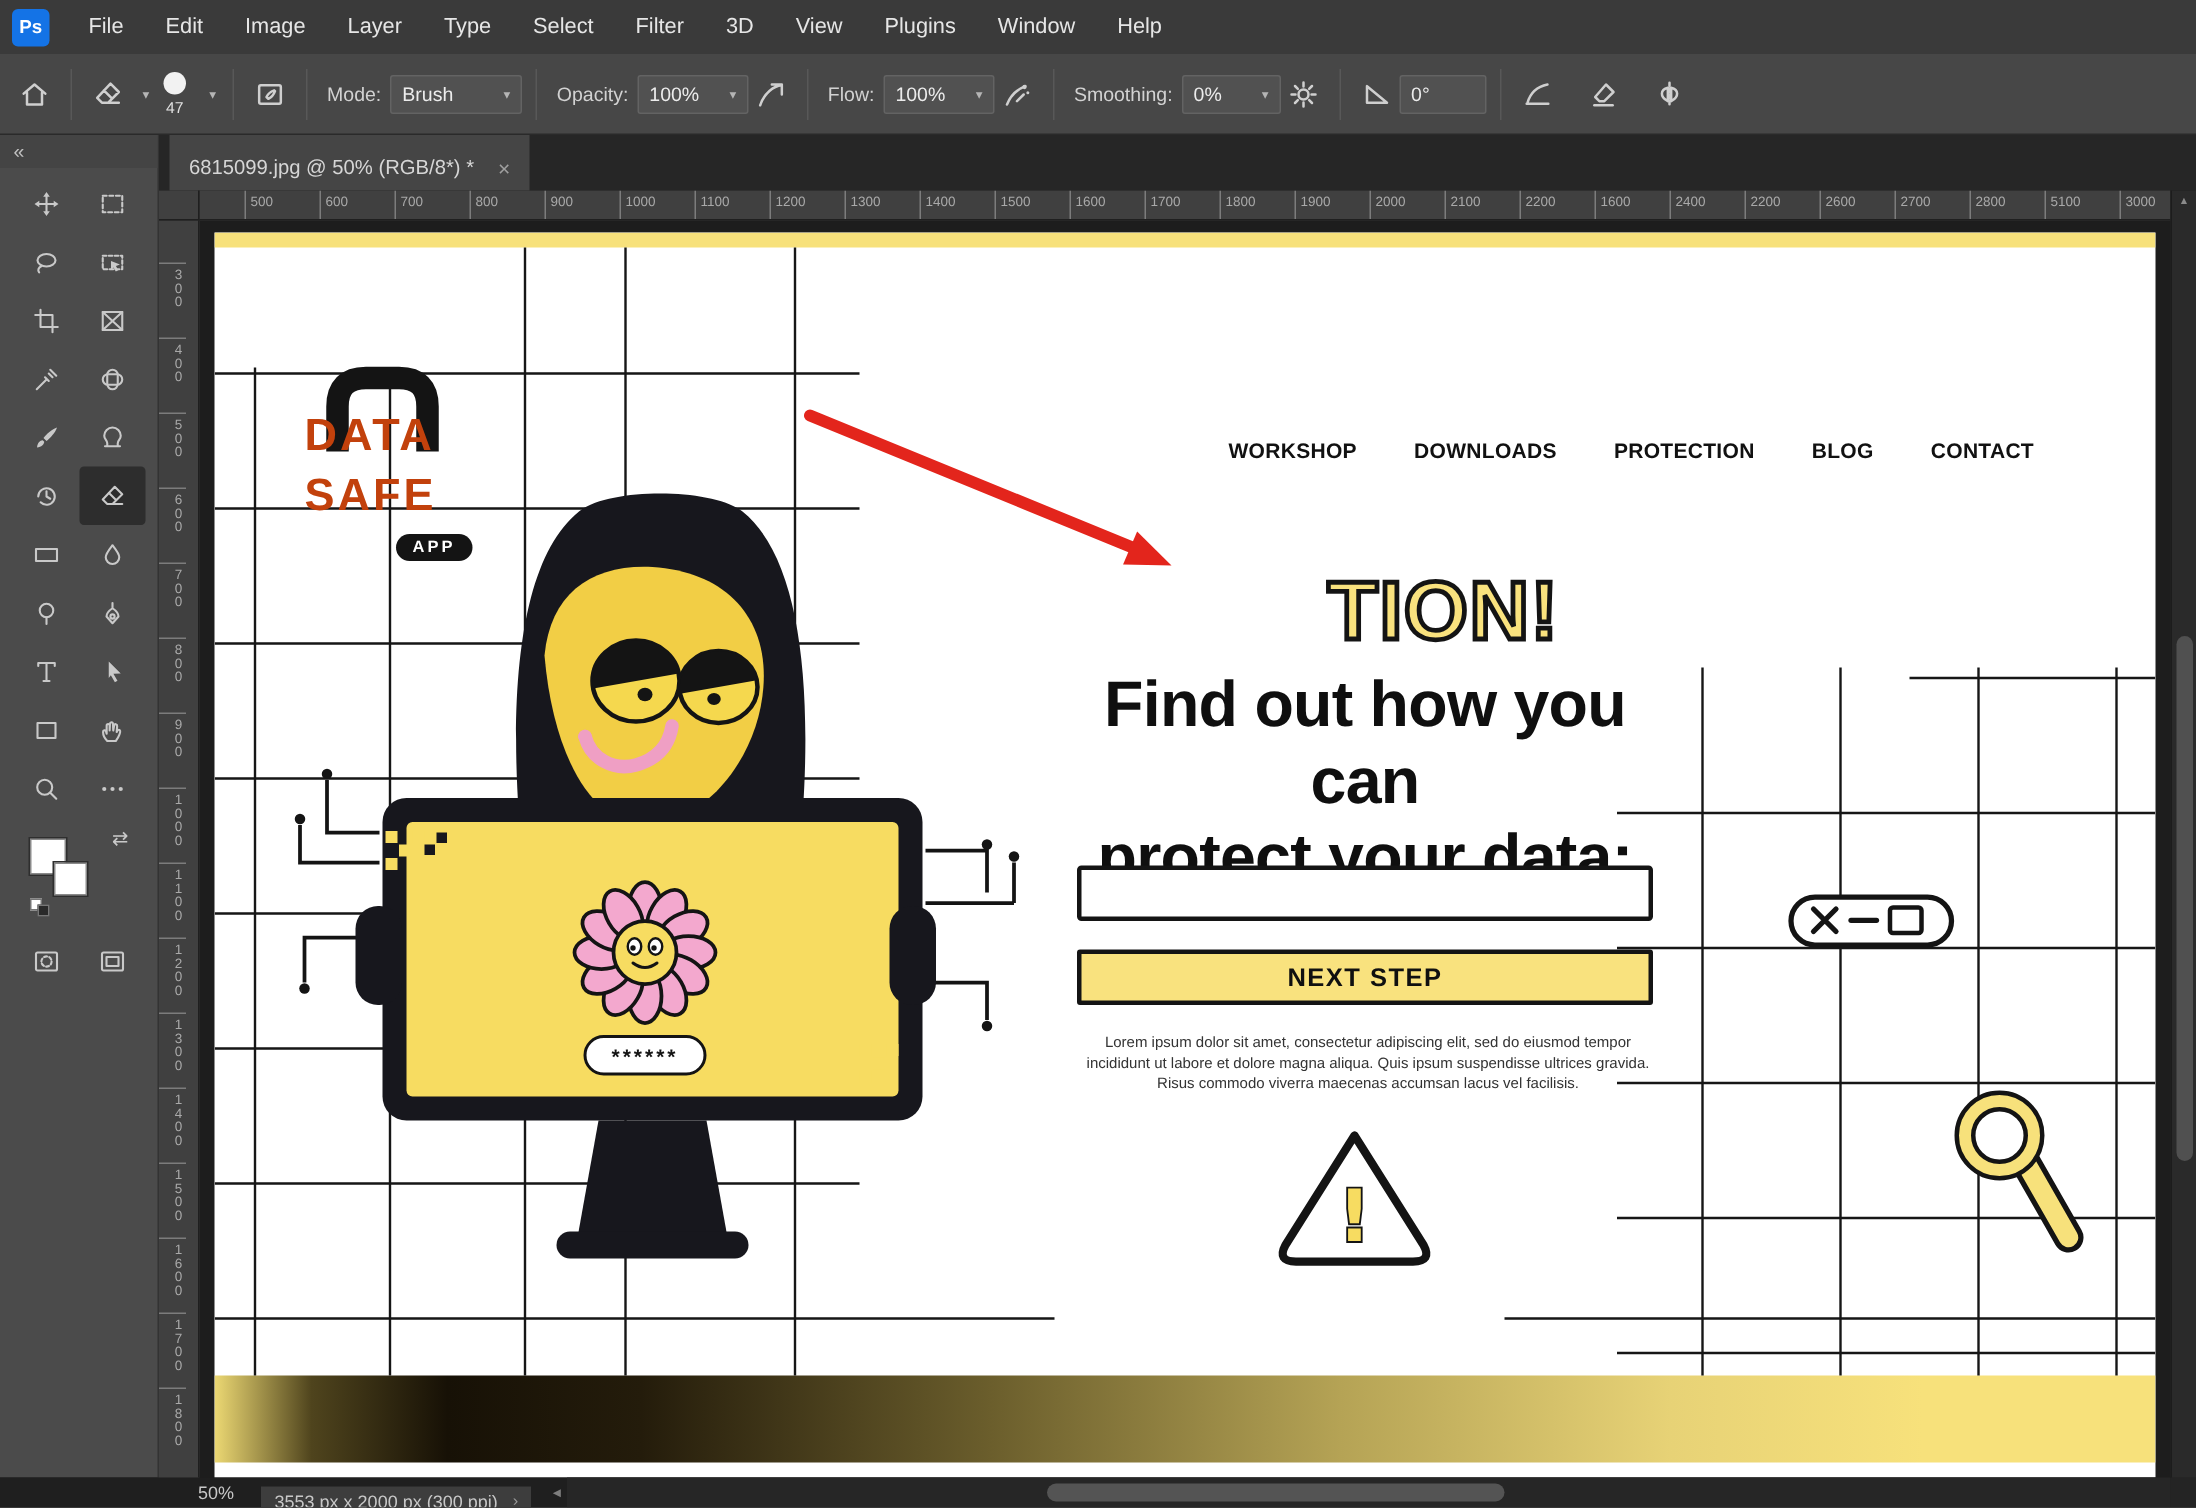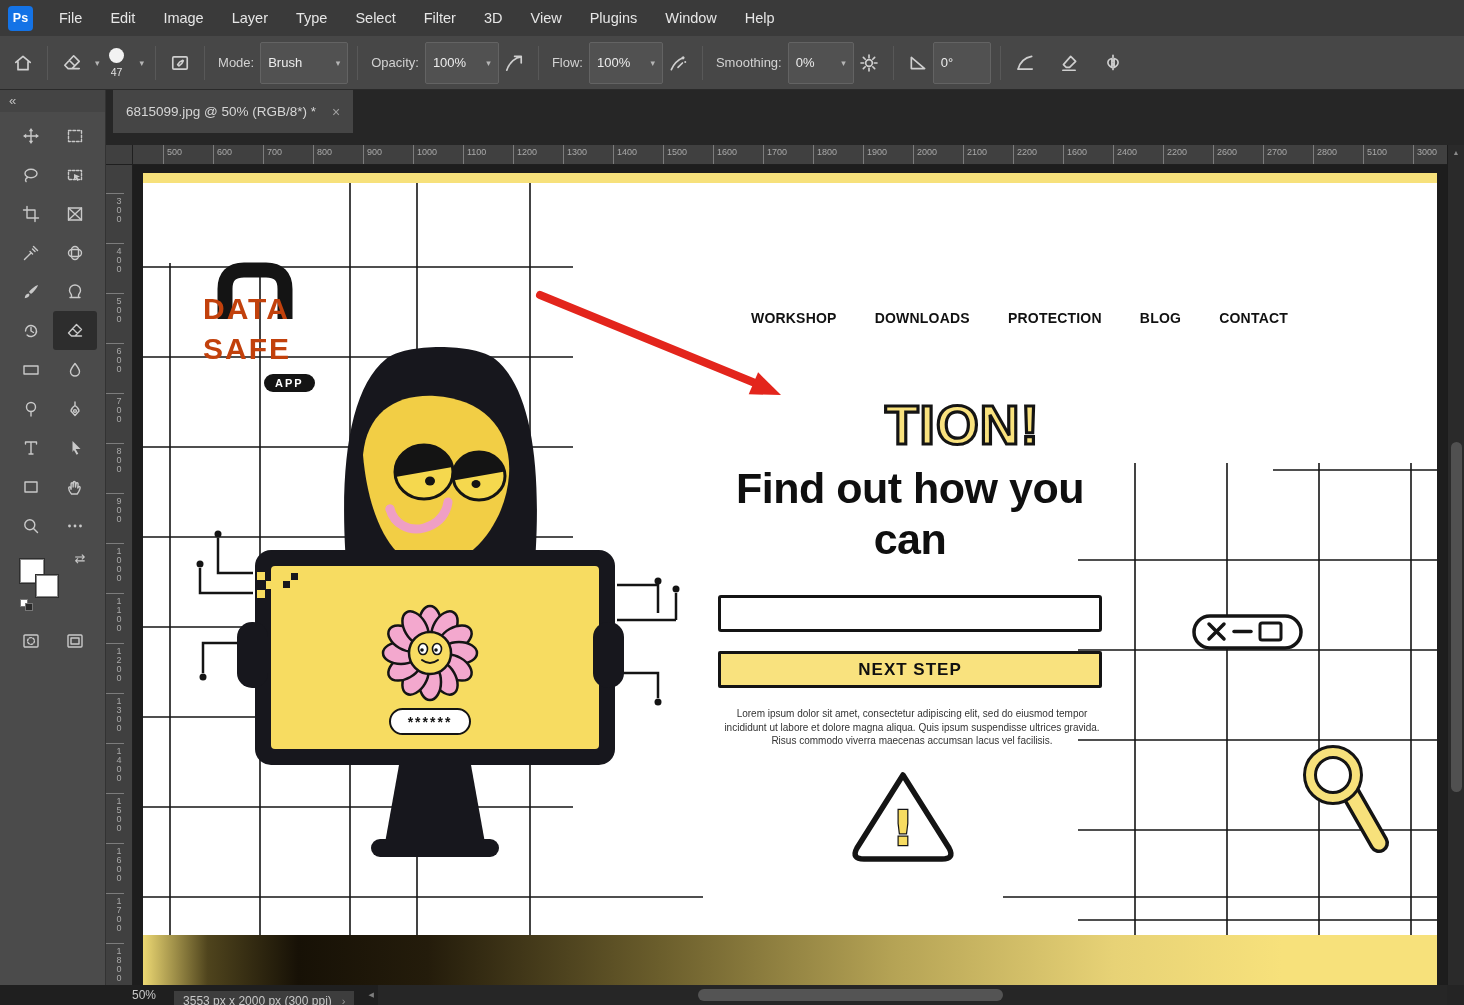--- a/index.html
+++ b/index.html
@@ -14,21 +14,21 @@
   .menu-item { padding:0 14px; line-height:36px; cursor:default; }
 
   
   .optionsbar { height:54px; background:#474747; border-bottom:1px solid #2a2a2a; display:flex; align-items:center;
                 color:#dcdcdc; font-size:13px; }
   .sep { width:1px; height:34px; background:#585858; margin:0 9px; flex:none; }
   .ob-icon { width:30px; height:30px; display:flex; align-items:center; justify-content:center; flex:none; }
   .ob-icon svg path, .ob-icon svg rect, .ob-icon svg circle { stroke:#cfcfcf; fill:none; stroke-width:1.5; stroke-linecap:round; stroke-linejoin:round; }
   .ob-icon svg .fill { fill:#cfcfcf; stroke:none; }
   .ob-label { margin:0 6px 0 4px; color:#d2d2d2; }
-  .ob-field { background:#515151; border:1px solid #636363; border-radius:2px; height:42px; display:flex;
+  .ob-field { background:#515151; border:1px solid #636363; border-radius:2px; height:26px; display:flex;
               align-items:center; justify-content:space-between; padding:0 7px; color:#ececec; }
   .chev { color:#b5b5b5; font-size:9px; margin-left:8px; }
   .brush-preview { display:flex; align-items:center; margin:0 2px; }
   .bp-col { display:flex; flex-direction:column; align-items:center; width:30px; }
   .bp-circle { width:15px; height:15px; border-radius:50%; background:#f2f2f2; }
   .bp-size { font-size:10.5px; color:#e0e0e0; margin-top:3px; }
   .angle-box { width:58px; }
 
   
   .main { display:flex; height:895px; }
@@ -42,21 +42,21 @@
   .colorctl { position:relative; width:70px; height:62px; margin:8px auto 0; }
   .swap-glyph { position:absolute; right:2px; top:-2px; color:#c9c9c9; font-size:13px; }
   .fg-swatch { position:absolute; left:2px; top:6px; width:24px; height:24px; background:#fff; border:1px solid #8a8a8a; outline:1px solid #2e2e2e; }
   .bg-swatch { position:absolute; left:18px; top:22px; width:22px; height:22px; background:#fff; border:1px solid #8a8a8a; outline:1px solid #2e2e2e; }
   .mini-swatch { position:absolute; left:2px; top:46px; width:14px; height:12px; }
   .mini-swatch .a { position:absolute; left:0; top:0; width:8px; height:8px; background:#fff; border:1px solid #777; }
   .mini-swatch .b { position:absolute; left:5px; top:4px; width:8px; height:8px; background:#2a2a2a; border:1px solid #777; }
 
   
   .rightcol { flex:1; display:flex; flex-direction:column; min-width:0; }
-  .tabbar { height:55px; background:#262626; display:flex; flex:none; }
+  .tabbar { height:37px; background:#262626; display:flex; flex:none; }
   .tab { margin-left:7px; height:43px; background:#454545; display:flex; align-items:center; padding:0 13px;
          color:#d6d6d6; font-size:13.5px; }
   .tab-close { margin-left:16px; color:#9f9f9f; font-size:14px; }
   .docarea { position:relative; flex:1; background:#1d1d1d; min-height:0; }
 
   .ruler-corner { position:absolute; left:0; top:0; width:27px; height:20px; background:#404040;
                   border-right:1px solid #1f1f1f; border-bottom:1px solid #1f1f1f; z-index:4; }
   .hruler { position:absolute; left:27px; top:0; right:17px; height:20px; background:#404040;
             border-bottom:1px solid #1f1f1f; display:flex; overflow:hidden; z-index:3; }
   .hspacer { width:30px; flex:none; }
@@ -77,21 +77,21 @@
   
   .strip-top { position:absolute; left:0; top:0; width:1294px; height:10px; background:#f7e17b; z-index:2; }
   .strip-bottom { position:absolute; left:0; top:762px; width:1294px; height:58px; z-index:2;
      background:linear-gradient(90deg,#ecd873 0%,#4f441d 5%,#171106 12%,#241c0b 22%,#6b5e2c 40%,#b5a355 58%,#e7d276 75%,#f7e17b 88%,#f7e17b 100%); }
   .art { position:absolute; left:0; top:0; z-index:3; pointer-events:none; }
   .arrow-layer { position:absolute; left:0; top:0; z-index:6; pointer-events:none; }
   .ov { position:absolute; z-index:4; color:#101010; }
   .logo-word { left:60px; font-size:30px; font-weight:800; letter-spacing:2px; color:#c2410c; line-height:32px; }
   .logo-app { left:121px; top:201px; background:#141414; color:#fff; font-size:11px; font-weight:bold;
               letter-spacing:2px; padding:3px 11px; border-radius:10px; }
-  .nav { left:608px; top:137px; width:537px; display:flex; justify-content:space-between;
+  .nav { left:676px; top:137px; width:537px; display:flex; justify-content:space-between;
          font-size:14px; font-weight:bold; letter-spacing:.2px; color:#111; }
   .headline { left:742px; top:222px; font-size:55px; line-height:60px; font-weight:800; letter-spacing:1px;
               color:#f9e27e; -webkit-text-stroke:3.2px #141414; }
   .heading { left:556px; top:290px; width:422px; text-align:center; font-size:43px; line-height:51px;
              font-weight:bold; letter-spacing:-.5px; color:#0f0f0f; }
   .email-box { left:575px; top:422px; width:384px; height:37px; background:#fff; border:3px solid #141414; border-radius:3px; }
   .next-btn { left:575px; top:478px; width:384px; height:37px; background:#f9e27e; border:3px solid #141414; border-radius:2px;
               display:flex; align-items:center; justify-content:center; font-size:17px; font-weight:bold; letter-spacing:1px; color:#101010; }
   .body-text { left:577px; top:534px; width:384px; font-size:10px; line-height:13.5px; text-align:center; color:#333; }
   .pw-pill { left:246px; top:535px; width:82px; height:27px; background:#fff; border:2.5px solid #141414; border-radius:14px;
@@ -554,20 +554,21 @@
             <span>WORKSHOP</span>
                 <span>DOWNLOADS</span>
                 <span>PROTECTION</span>
                 <span>BLOG</span>
                 <span>CONTACT</span>
               </div>
 
             <div class="ov headline">TION!</div>
             <div class="ov heading">
               <div>Find out how you can</div>
+              <div>protect your data:</div>
             </div>
             <div class="ov email-box"></div>
             <div class="ov next-btn">NEXT STEP</div>
             <div class="ov body-text">Lorem ipsum dolor sit amet, consectetur adipiscing elit, sed do eiusmod tempor incididunt ut labore et dolore magna aliqua. Quis ipsum suspendisse ultrices gravida. Risus commodo viverra maecenas accumsan lacus vel facilisis.</div>
             <div class="ov pw-pill">******</div>
 
             <svg class="arrow-layer" width="1294" height="1000" viewBox="0 0 1294 1000">
               <path d="M397 122L612 210" stroke="#e3251c" stroke-width="8" stroke-linecap="round"></path>
               <polygon points="638,222 605.7,221.3 615.1,199.3" fill="#e3251c"></polygon>
             </svg>

